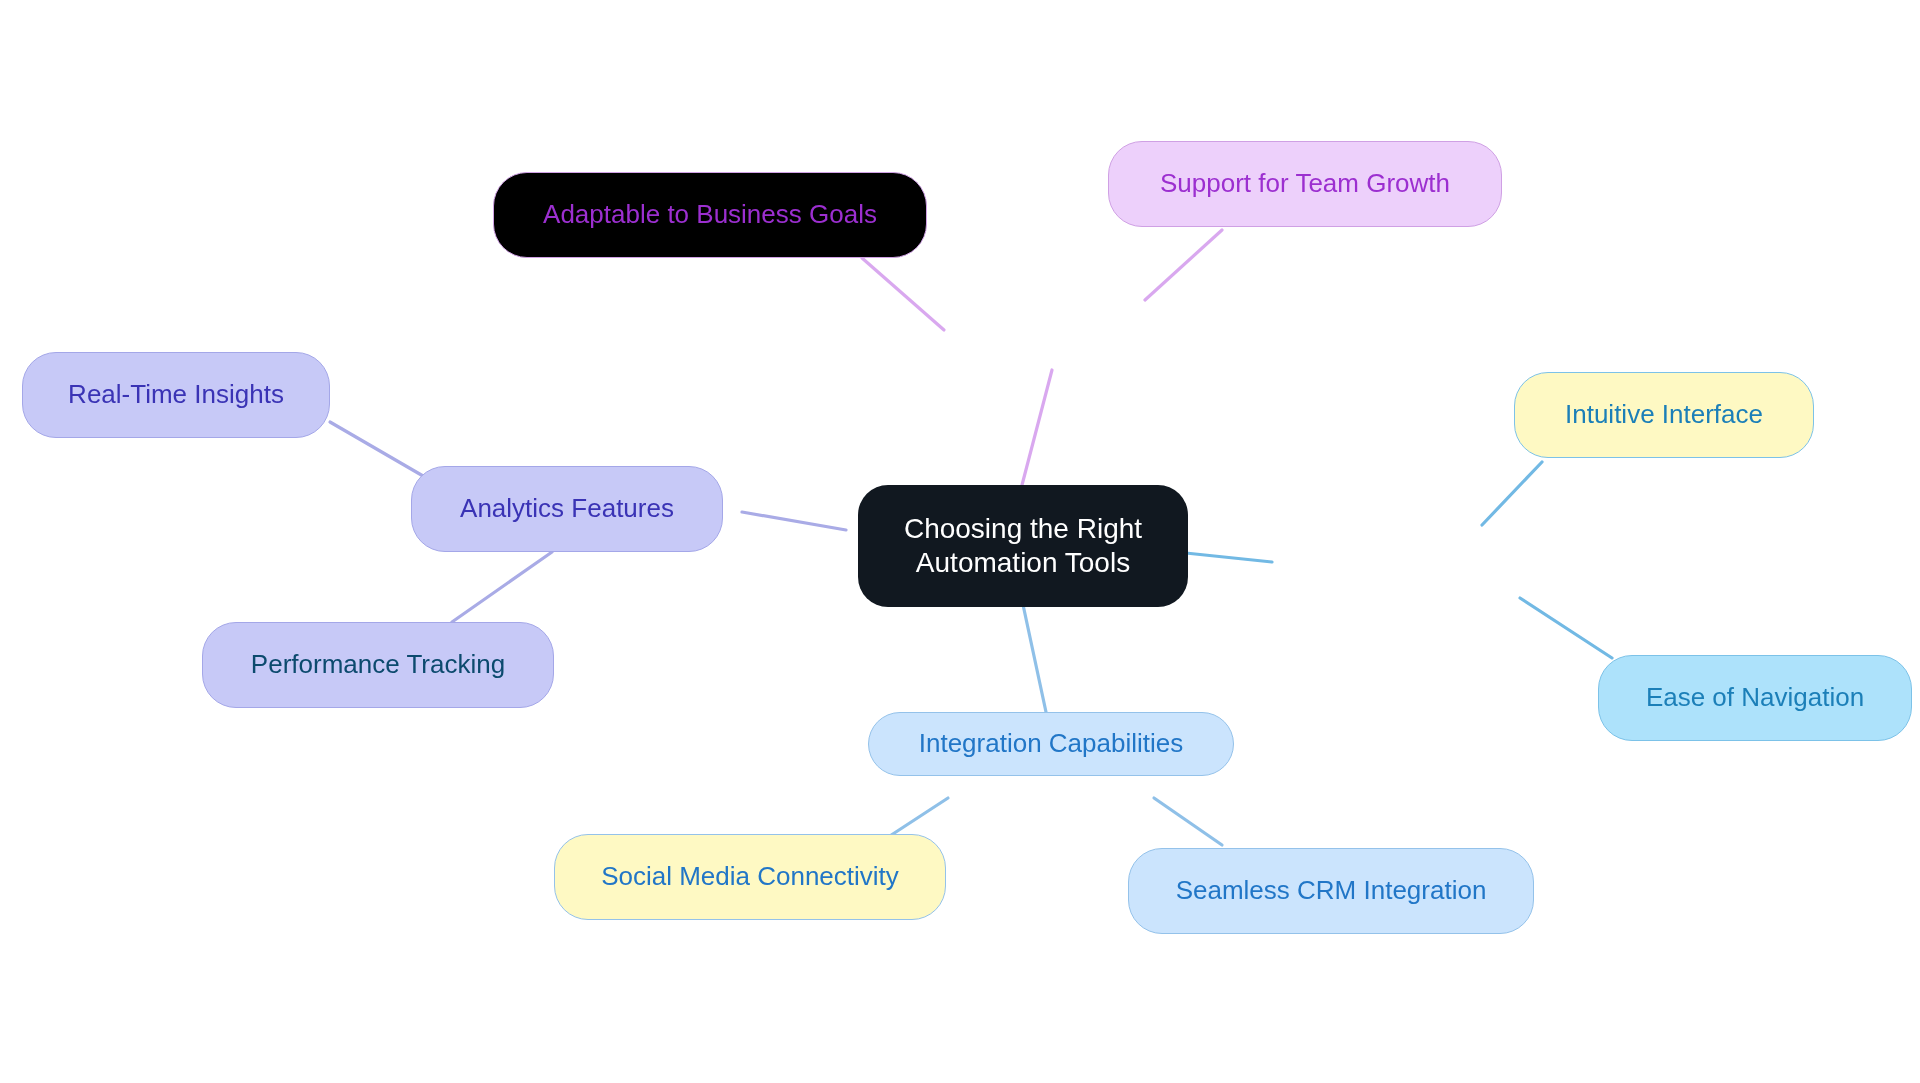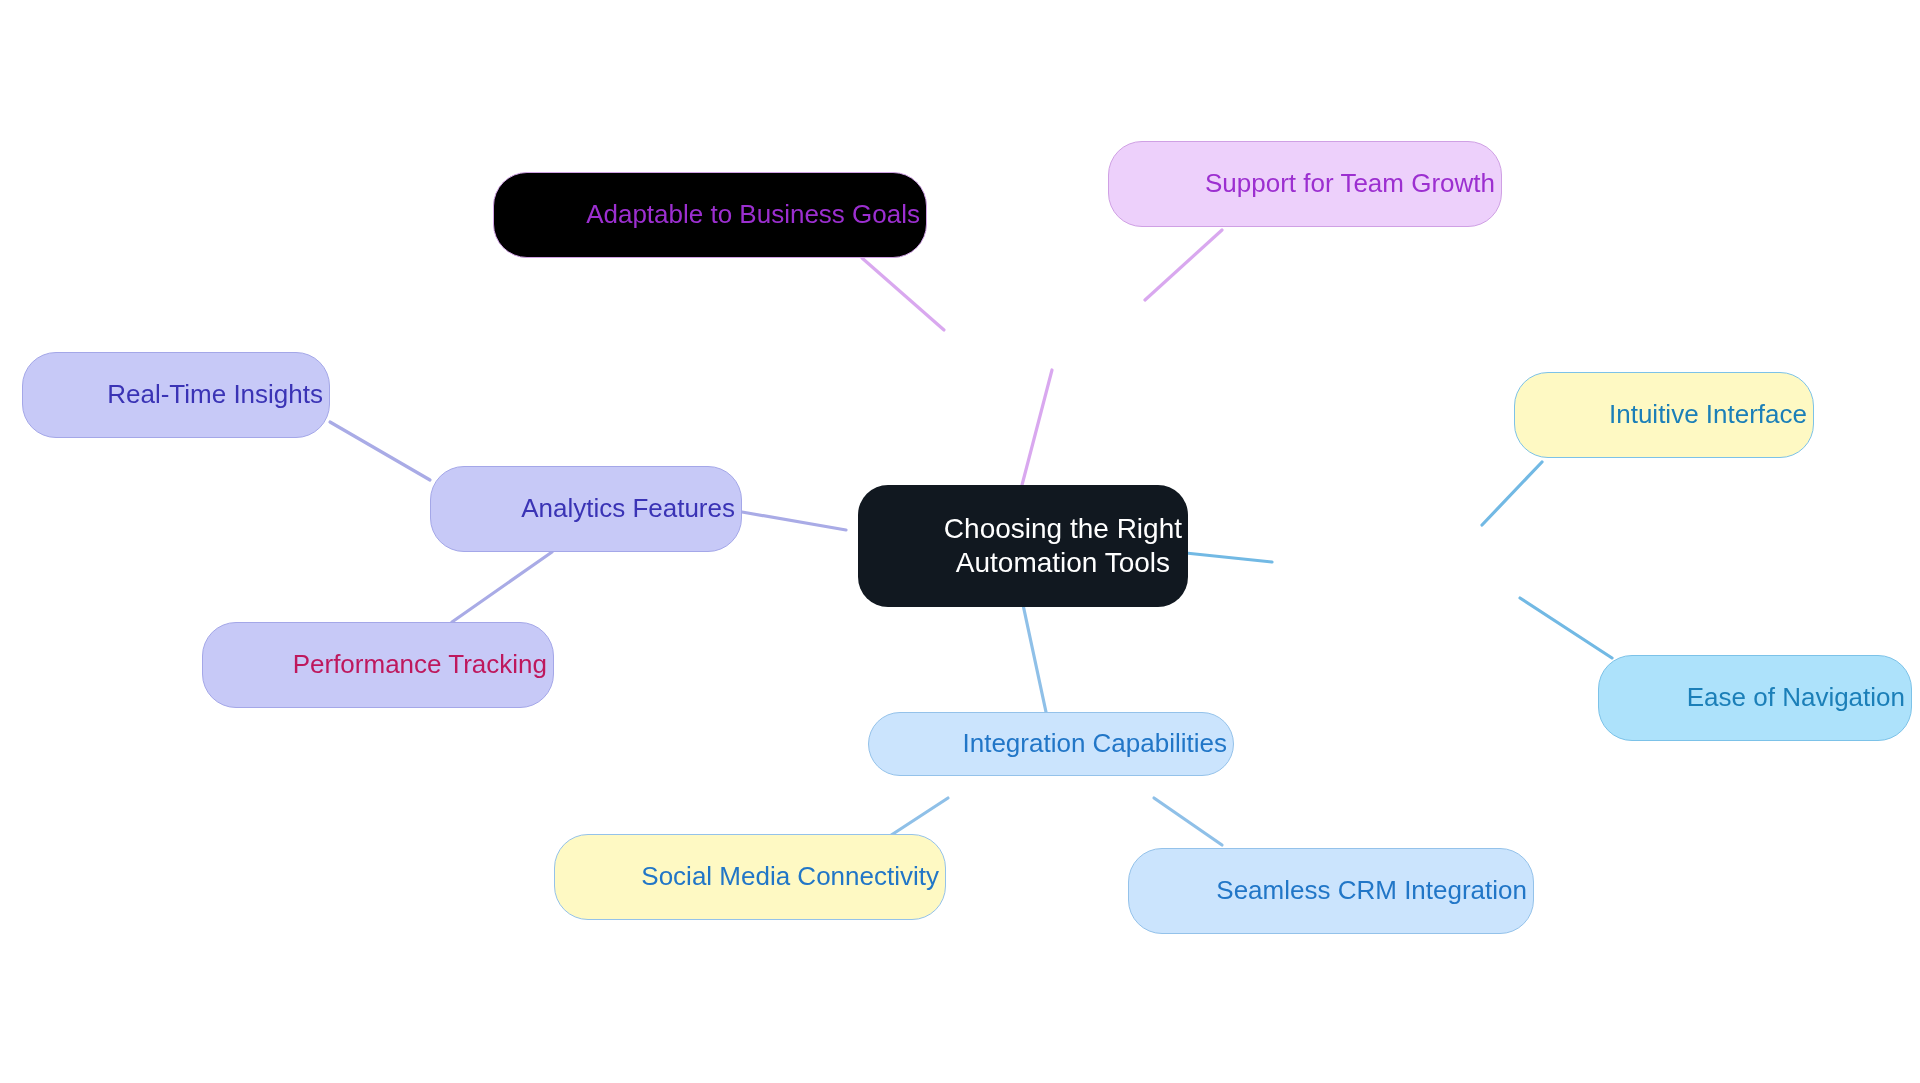--- a/index.html
+++ b/index.html
@@ -25,21 +25,21 @@
     left: 0;
     top: 0;
     width: 1920px;
     height: 1083px;
   }
   .node {
     position: absolute;
     box-sizing: border-box;
     display: flex;
     align-items: center;
-    justify-content: flex-end;
+    justify-content: center;
     text-align: center;
     border-style: solid;
     border-width: 1.5px;
     border-radius: 34px;
     line-height: 1.22;
     white-space: pre-line;
     user-select: none;
   }
   .node-root {
     border-radius: 30px;
@@ -93,32 +93,32 @@
   <div class="node" style="left:493px; top:172px; width:434px; height:86px;
               background:#000000; border-color:#cfa0e4; color:#9c2fd0; font-size:26px;">
     <span class="node-label">Adaptable to Business Goals</span>
   </div>
 
   <div class="node" style="left:1108px; top:141px; width:394px; height:86px;
               background:#edd0fb; border-color:#cfa0e4; color:#9c2fd0; font-size:26px;">
     <span class="node-label">Support for Team Growth</span>
   </div>
 
-  <div class="node" style="left:430px; top:466px; width:312px; height:86px;
+  <div class="node" style="left:411px; top:466px; width:312px; height:86px;
               background:#c7c9f7; border-color:#a4a7e8; color:#3a33b5; font-size:26px;">
     <span class="node-label">Analytics Features</span>
   </div>
 
   <div class="node" style="left:22px; top:352px; width:308px; height:86px;
               background:#c7c9f7; border-color:#a4a7e8; color:#3a33b5; font-size:26px;">
     <span class="node-label">Real-Time Insights</span>
   </div>
 
   <div class="node" style="left:202px; top:622px; width:352px; height:86px;
-              background:#c7c9f7; border-color:#a4a7e8; color:#be185d; font-size:26px;">
+              background:#c7c9f7; border-color:#a4a7e8; color:#0c4a6e; font-size:26px;">
     <span class="node-label">Performance Tracking</span>
   </div>
 
 
   <div class="node" style="left:1514px; top:372px; width:300px; height:86px;
               background:#fef9c3; border-color:#7cc2e8; color:#1b7fb8; font-size:26px;">
     <span class="node-label">Intuitive Interface</span>
   </div>
 
   <div class="node" style="left:1598px; top:655px; width:314px; height:86px;

